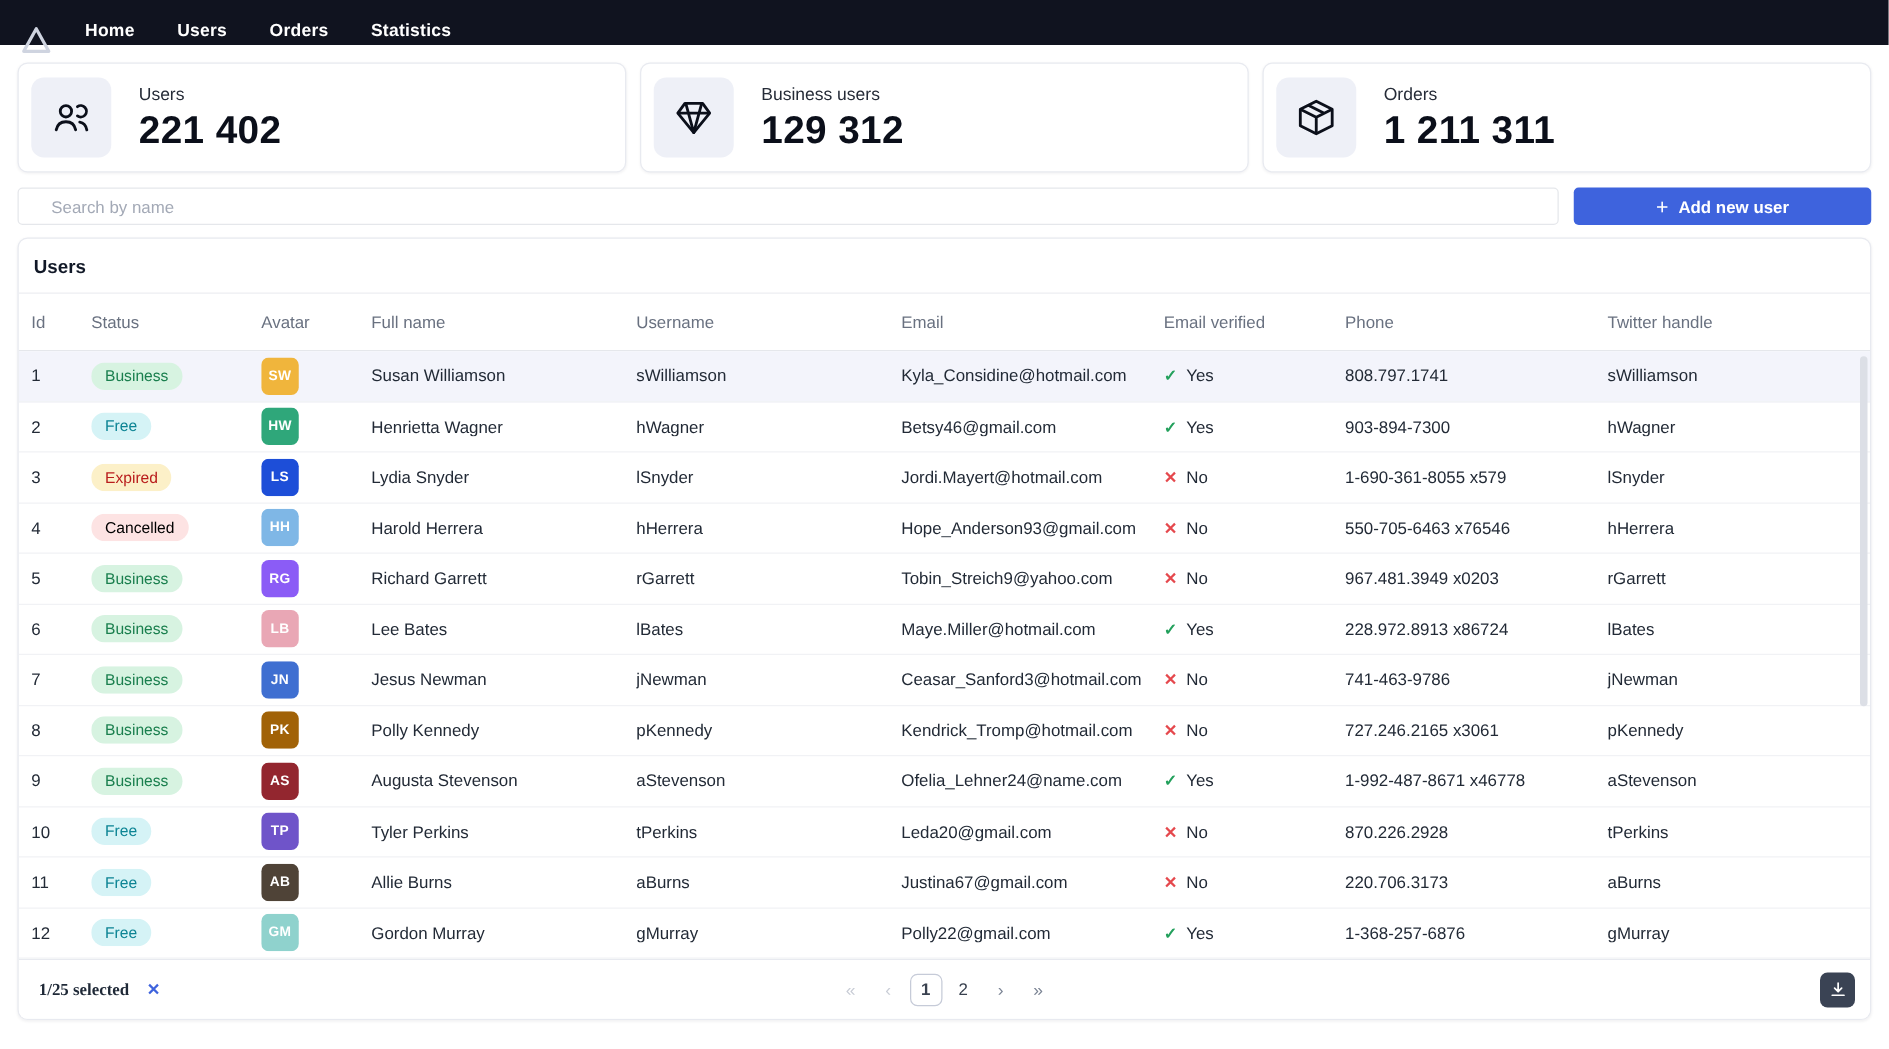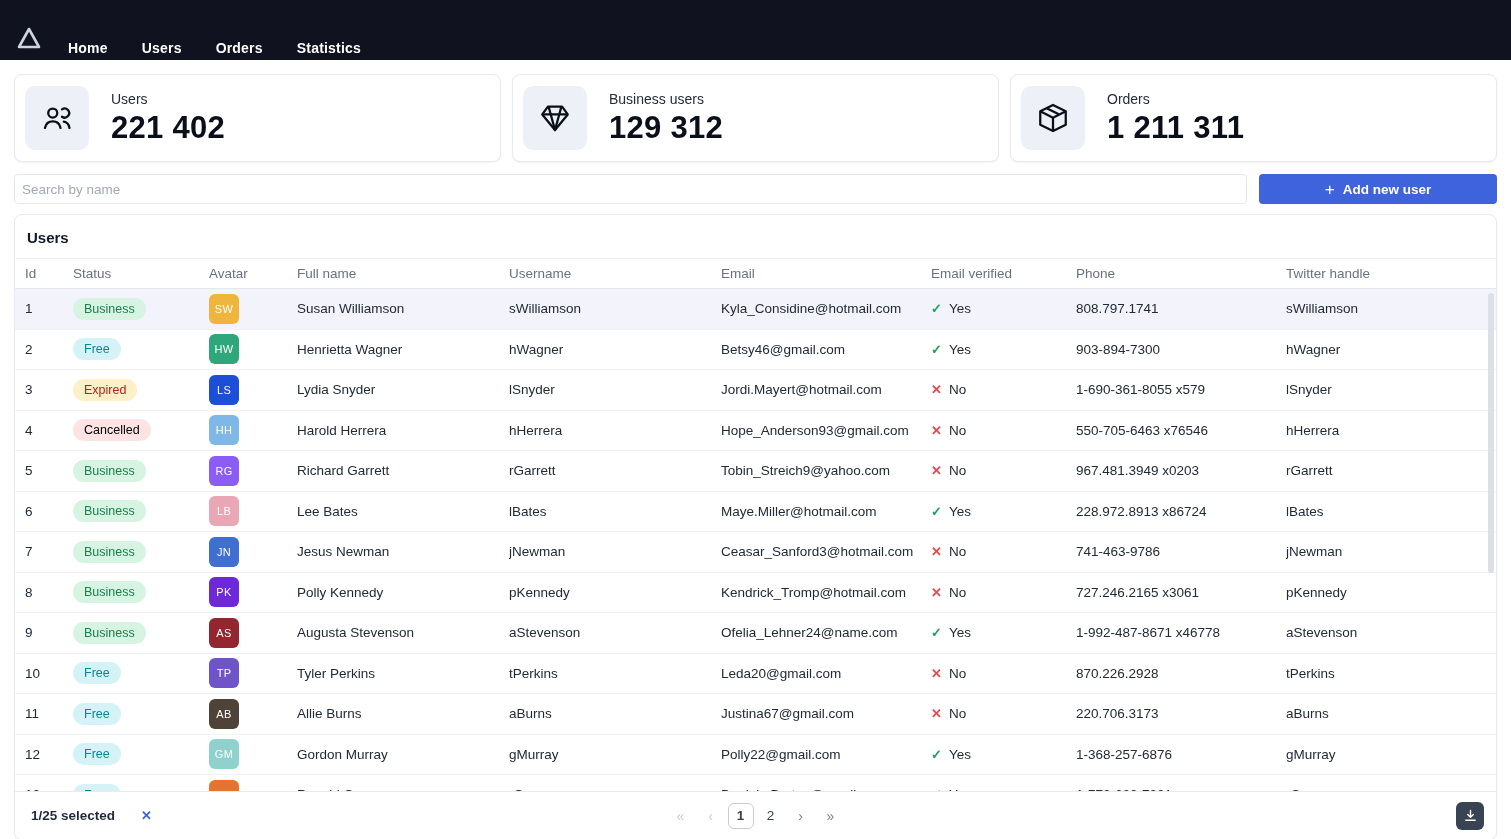--- a/index.html
+++ b/index.html
@@ -1,78 +1,78 @@
 <!DOCTYPE html>
 <html><head>
 <meta charset="utf-8">
 <style>
   * { margin:0; padding:0; box-sizing:border-box; }
   html,body { width:1511px; height:839px; overflow:hidden; background:#ffffff;
               font-family:"Liberation Sans", sans-serif; color:#1b2430; }
 
   
-  .navbar { height:60px; background:#10131f; display:flex; align-items:flex-end; padding:4px 12px; }
+  .navbar { height:36px; background:#10131f; display:flex; align-items:flex-start; padding:16px 12px; }
   .logo-box { width:34px; height:34px; border-radius:8px; display:flex; align-items:center; justify-content:center; }
   .nav-links { display:flex; align-items:center; margin-left:22px; gap:34px; }
   .nav-link { color:#ffffff; font-size:14px; font-weight:700; cursor:pointer; letter-spacing:.2px; }
 
   
   .content { padding:14px 14px 0 14px; }
 
   .stats-row { display:flex; gap:11px; }
   .stat-card { flex:1; height:88px; background:#fff; border:1px solid #e8eaf0; border-radius:8px;
                box-shadow:0 1px 2px rgba(16,24,40,.05); display:flex; align-items:center; padding:0 10px; }
   .stat-icon { width:64px; height:64px; border-radius:10px; background:#eef0f7; display:flex; align-items:center; justify-content:center; }
   .stat-text { margin-left:22px; }
   .stat-label { font-size:14px; color:#252b37; margin-bottom:3px; }
   .stat-value { font-size:31px; font-weight:800; color:#0b0f1a; letter-spacing:.3px; }
 
   .search-row { display:flex; margin-top:12px; gap:12px; }
-  .search-input { flex:1; height:30px; border:1px solid #e5e7eb; border-radius:4px; padding:0 7px;
+  .search-input { flex:1; height:30px; border:1px solid #e5e7eb; border-radius:4px; padding:0 26px;
                   font-size:13.5px; font-family:inherit; color:#3b82f6; outline:none; background:#fff; }
   .search-input::placeholder { color:#a3a9b6; }
   .add-btn { width:238px; height:30px; border:none; border-radius:4px; background:#3e63dd; color:#fff;
              font-size:13.5px; font-weight:700; font-family:inherit; display:flex; align-items:center;
              justify-content:center; gap:8px; cursor:pointer; }
   .add-btn .plus { font-size:17px; font-weight:400; line-height:1; }
 
   
   .table-card { margin-top:10px; height:626px; background:#fff; border:1px solid #e8eaf0; border-radius:8px;
                 box-shadow:0 1px 2px rgba(16,24,40,.05); display:flex; flex-direction:column; overflow:hidden; position:relative; }
   .table-title { padding:14px 12px 12px 12px; font-size:15px; font-weight:700; color:#111827; }
 
   .tgrid { display:grid; grid-template-columns:48px 136px 88px 212px 212px 210px 145px 210px 1fr;
            align-items:center; padding:0 0 0 10px; }
-  .thead { height:31px; border-top:1px solid #edeef2; border-bottom:1px solid #e5e7eb; }
+  .thead { height:47px; border-top:1px solid #edeef2; border-bottom:1px solid #e5e7eb; }
   .th { font-size:13.5px; color:#697180; padding-right:8px; white-space:nowrap; }
 
   .table-body { flex:1; overflow:hidden; position:relative; }
   .trow { height:40.5px; border-bottom:1px solid #f1f2f5; cursor:pointer; }
   .trow.sel { background:#f3f4fb; }
   .c { font-size:13.5px; color:#222a36; padding-right:8px; white-space:nowrap; overflow:hidden; text-overflow:ellipsis; }
 
   .badge { display:inline-block; padding:4px 11px; border-radius:999px; font-size:12.5px; font-weight:400; }
   .badge.business  { background:#d7f3e1; color:#1a7f4e; }
   .badge.free      { background:#d5f3f6; color:#0c8494; }
   .badge.expired   { background:#fcf0c8; color:#b91c1c; }
   .badge.cancelled { background:#fde3e3; color:#000000; }
 
   .avatar { display:inline-flex; width:30px; height:30px; border-radius:6px; align-items:center; justify-content:center;
-            color:#fff; font-size:11px; font-weight:400; letter-spacing:.3px; }
+            color:#fff; font-size:11px; font-weight:700; letter-spacing:.3px; }
 
   .vicon { display:inline-block; width:18px; font-weight:700; font-size:13px; }
   .vicon.ok { color:#23a05c; }
   .vicon.no { color:#e5484d; }
 
   .fake-scrollbar { position:absolute; right:2px; top:4px; width:6px; height:280px; border-radius:3px; background:#dcdfe6; }
 
   
   .table-footer { height:48px; border-top:1px solid #e8eaf0; background:#fff; display:flex; align-items:center;
                   justify-content:center; position:relative; }
-  .selected-group { position:absolute; left:16px; display:flex; align-items:flex-start; gap:26px; }
+  .selected-group { position:absolute; left:16px; display:flex; align-items:flex-start; gap:14px;font-family:Liberation Serif, serif; }
   .selected-label { font-size:13.5px; font-weight:700; color:#1f2937; }
   .clear-x { color:#3e63dd; font-size:13px; font-weight:700; cursor:pointer; }
 
   .pagination { display:flex; align-items:center; gap:4px; }
   .pg { min-width:26px; height:26px; border:none; background:transparent; border-radius:6px; font-size:13.5px;
         font-family:inherit; color:#39414f; display:flex; align-items:center; justify-content:center; cursor:pointer; }
   .pg.nav { color:#7b8494; font-size:14px; }
   .pg.nav.disabled { color:#c9cdd6; cursor:default; }
   .pg.cur { border:1px solid #c6cbd8; background:#fff; font-weight:600; }
 
@@ -241,21 +241,21 @@
           <div class="c">Jesus Newman</div>
           <div class="c">jNewman</div>
           <div class="c">Ceasar_Sanford3@hotmail.com</div>
           <div class="c"><span class="vicon no">✕</span>No</div>
           <div class="c">741-463-9786</div>
           <div class="c">jNewman</div>
         </div>
         <div class="tgrid trow">
           <div class="c">8</div>
           <div class="c"><span class="badge business">Business</span></div>
-          <div class="c"><span class="avatar" style="background:#6d28d9">PK</span></div>
+          <div class="c"><span class="avatar" style="background:#a16207">PK</span></div>
           <div class="c">Polly Kennedy</div>
           <div class="c">pKennedy</div>
           <div class="c">Kendrick_Tromp@hotmail.com</div>
           <div class="c"><span class="vicon no">✕</span>No</div>
           <div class="c">727.246.2165 x3061</div>
           <div class="c">pKennedy</div>
         </div>
         <div class="tgrid trow">
           <div class="c">9</div>
           <div class="c"><span class="badge business">Business</span></div>

